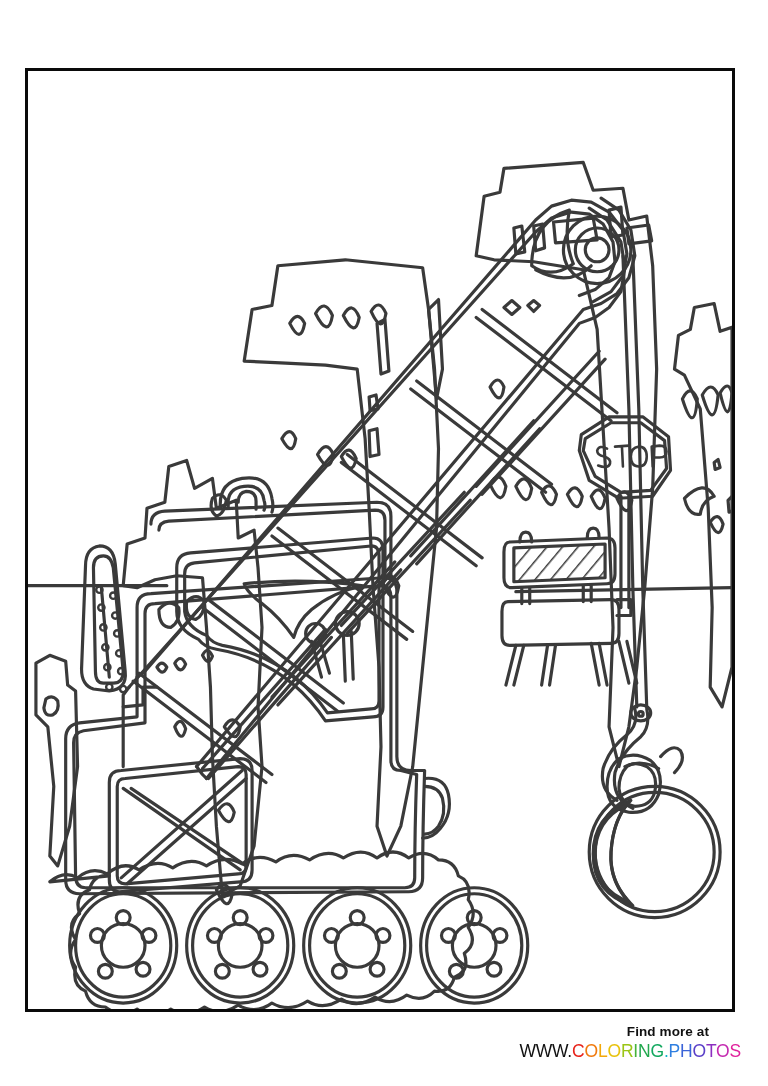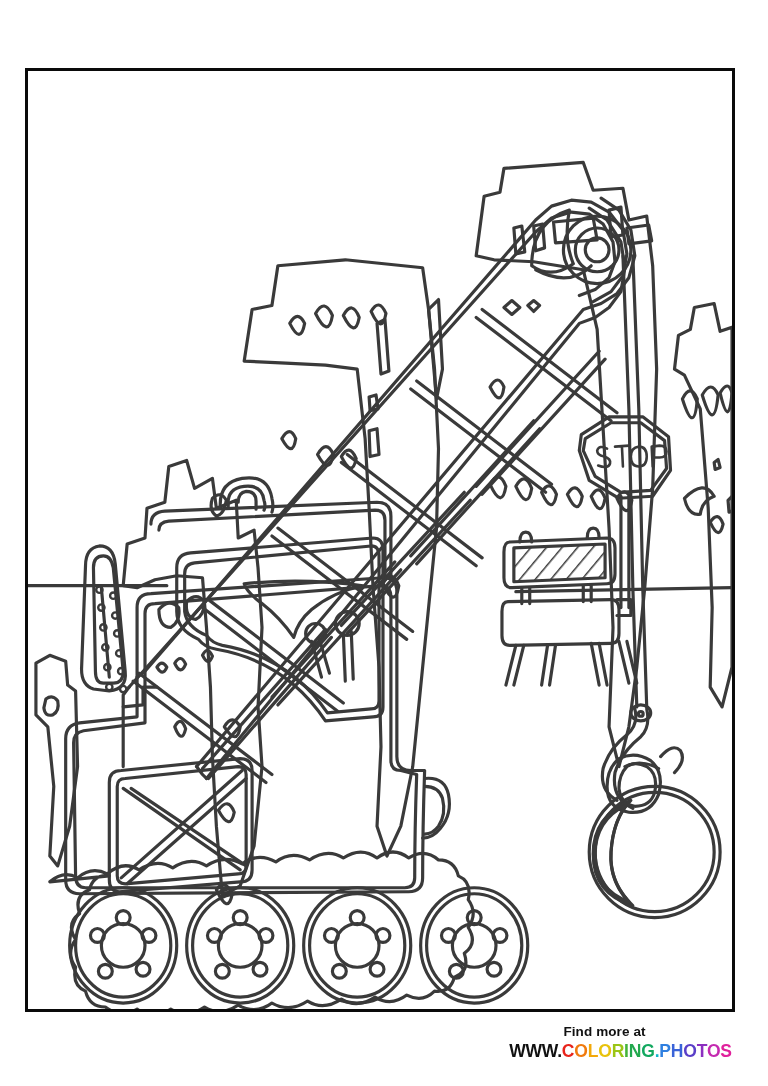--- a/index.html
+++ b/index.html
@@ -38,33 +38,33 @@
     width: 100%;
     height: 100%;
     display: block;
   }
   #watermark {
     position: absolute;
     left: 500px;
     top: 1024px;
     width: 245px;
     height: 58px;
-    text-align: center;
+    text-align: right;
   }
   #wm-find {
     font-size: 13.5px;
     font-weight: bold;
     color: #111111;
     letter-spacing: 0.1px;
     line-height: 16px;
     padding-right: 36px;
   }
   #wm-url {
     font-size: 17.5px;
-    font-weight: bold;
+    font-weight: normal;
     letter-spacing: -0.2px;
     line-height: 22px;
     white-space: nowrap;
     padding-right: 4px;
   }
   #wm-url .ltr { display: inline; }
 </style>
 </head>
 <body>
 

